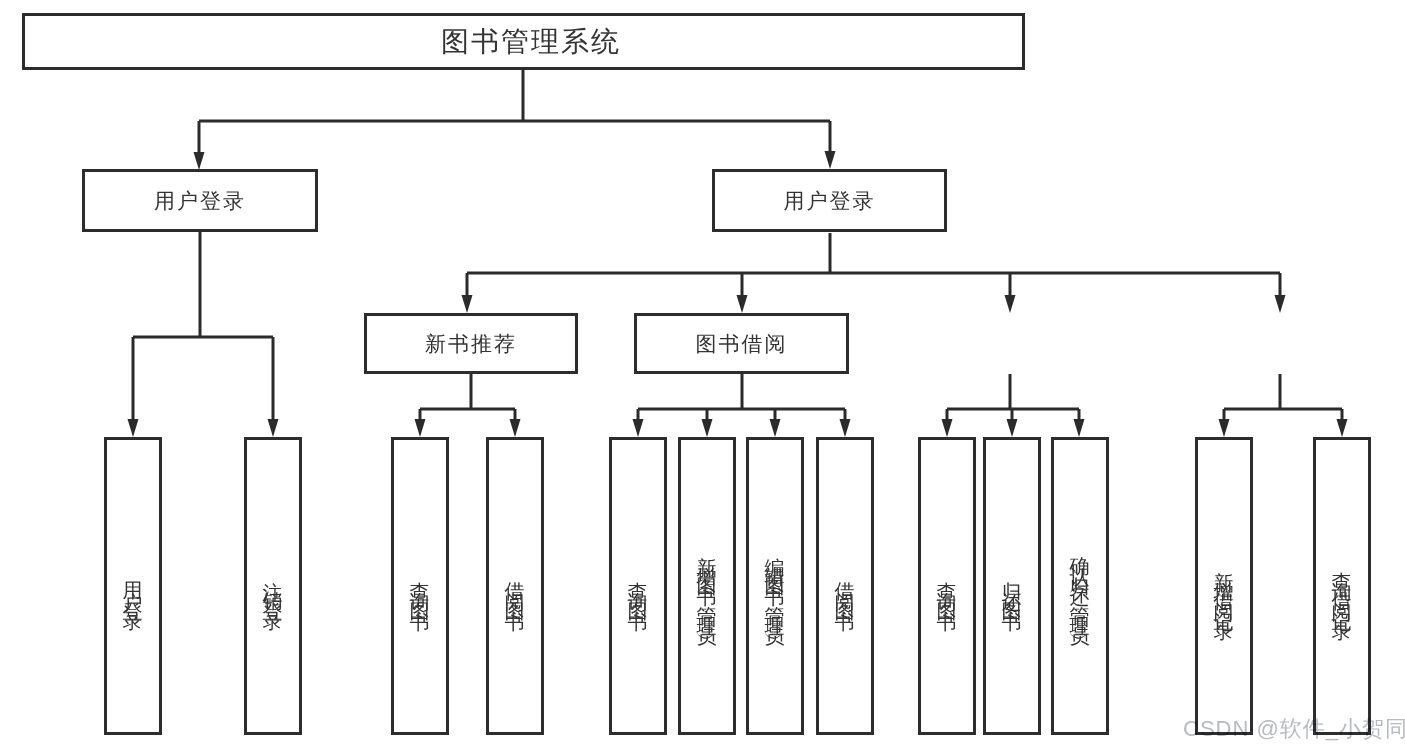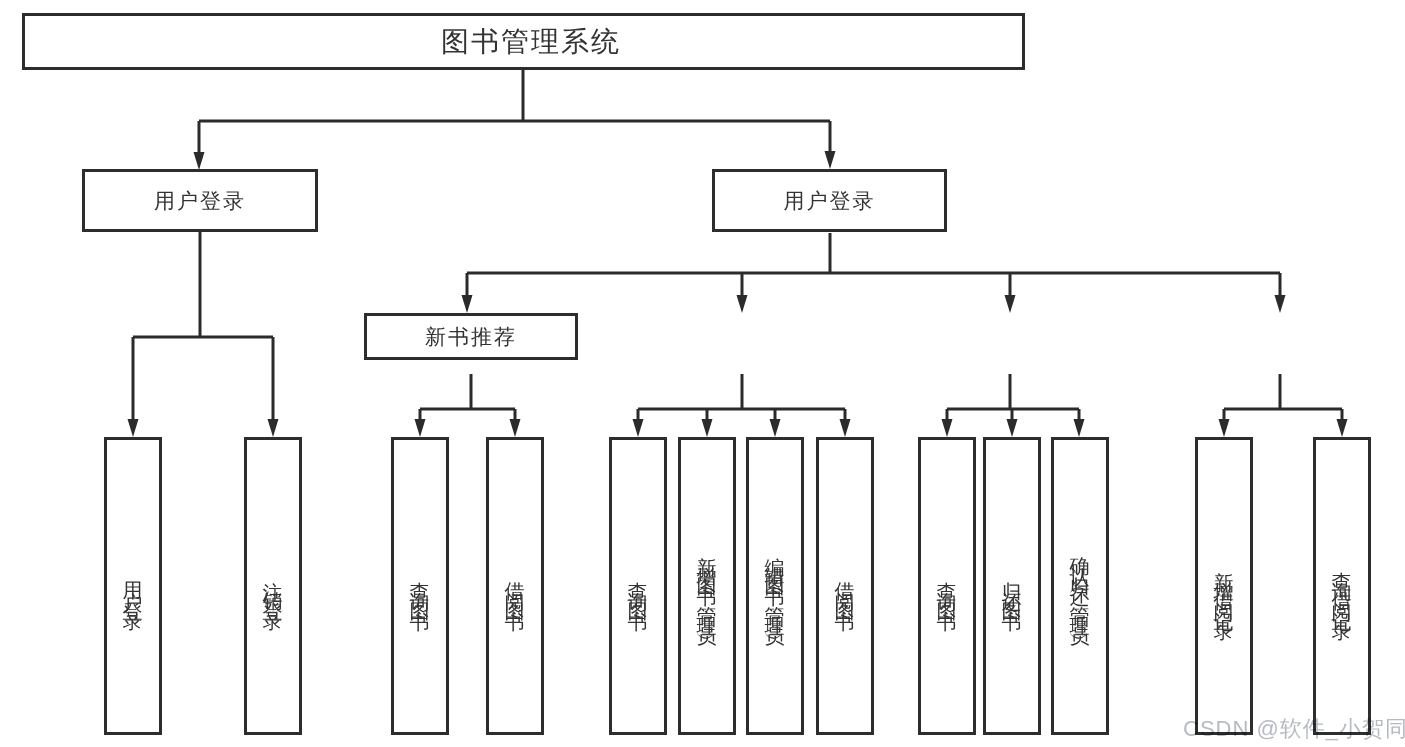--- a/index.html
+++ b/index.html
@@ -29,21 +29,21 @@
     writing-mode: vertical-rl;
     text-orientation: mixed;
     font-size: 20px;
     letter-spacing: 10px;
     line-height: 1;
     white-space: nowrap;
   }
   
   .root-box { left: 22px; top: 13px; width: 1003px; height: 57px; }
   .l2  { top: 169px; height: 63px; }
-  .l3  { top: 313px; width: 214px; height: 47px; }
+  .l3  { top: 313px; width: 214px; height: 61px; }
   .leaf { top: 437px; width: 58px; height: 298px; }
   .watermark {
     position: absolute;
     left: 1183px; top: 714px;
     font-size: 22px;
     letter-spacing: 1px;
     color: #b5bac4;
     white-space: nowrap;
     z-index: 3;
     mix-blend-mode: multiply;
@@ -116,20 +116,23 @@
   <div class="box l2" style="left:82px; width:236px;">
     <span class="hlabel">用户登录</span>
   </div>
   <div class="box l2" style="left:712px; width:235px;">
     <span class="hlabel">用户登录</span>
   </div>
 
   <div class="box l3" style="left:364px;">
     <span class="hlabel">新书推荐</span>
   </div>
+  <div class="box l3" style="left:634px; width:215px;">
+    <span class="hlabel">图书借阅</span>
+  </div>
 
   <div class="box leaf" style="left:104px;">
     <span class="vlabel">用户登录</span>
   </div>
   <div class="box leaf" style="left:244px;">
     <span class="vlabel">注销登录</span>
   </div>
 
   <div class="box leaf" style="left:391px;">
     <span class="vlabel">查询图书</span>

